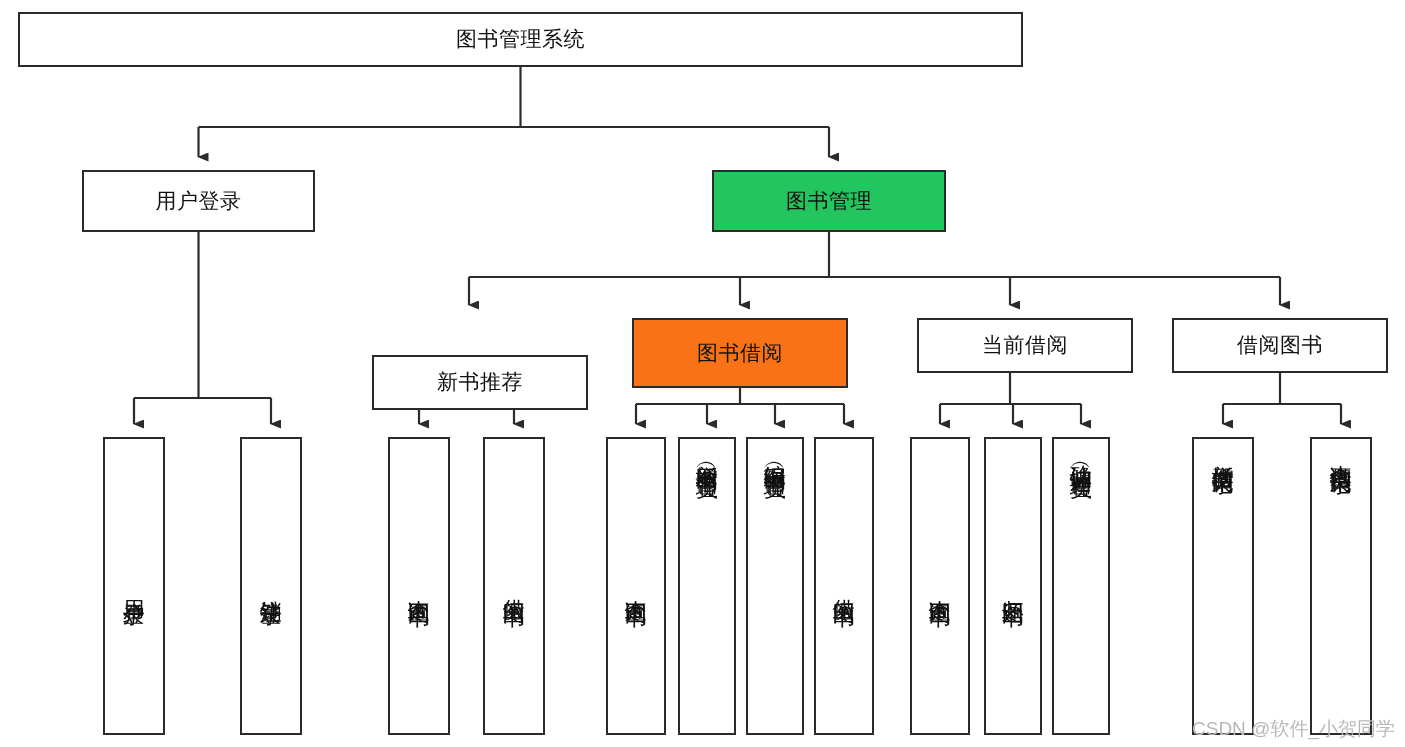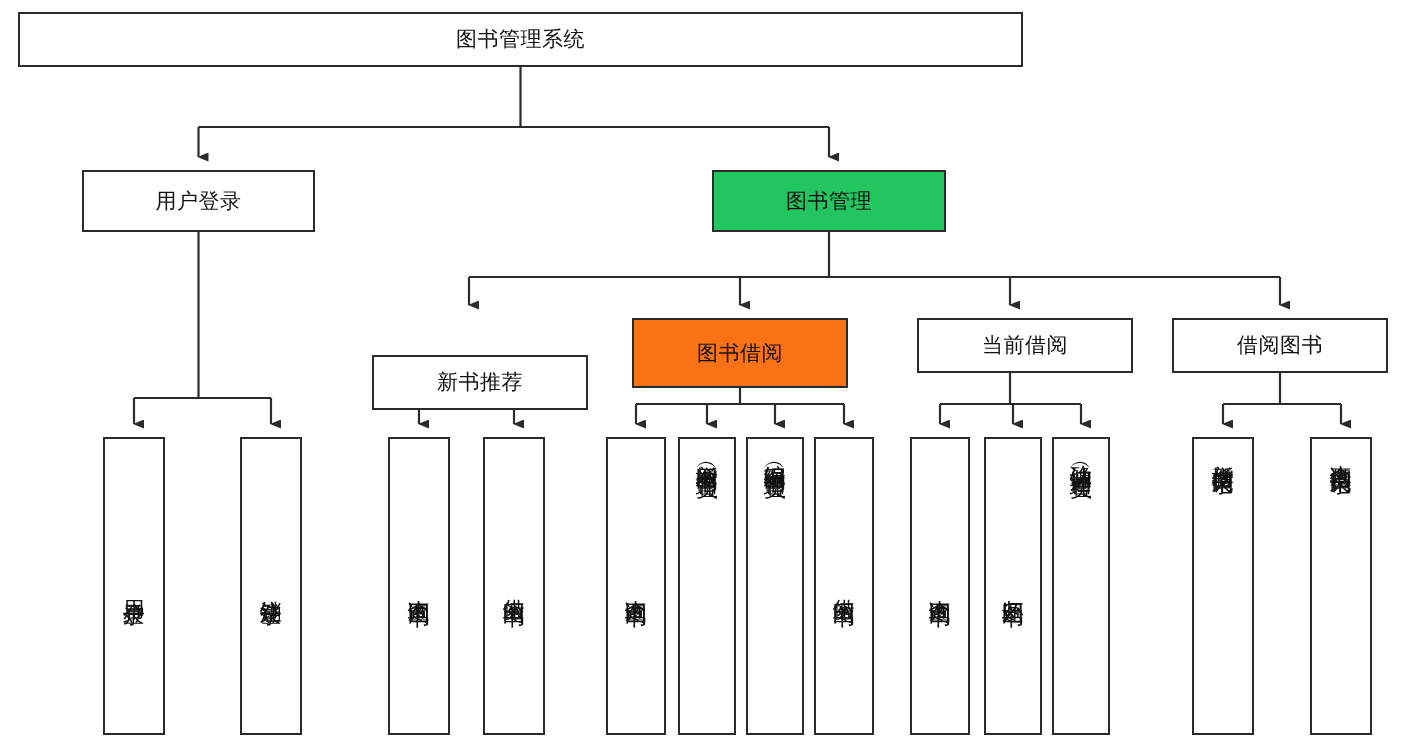--- a/index.html
+++ b/index.html
@@ -175,13 +175,14 @@
         <div class="label">确认归还（管理员）</div>
       </div>
       <div class="node vertical" style="left: 1192px; top: 437px; width: 62px; height: 298px; border-color: rgb(43, 43, 43); background: rgb(255, 255, 255);">
         <div class="label">新增借阅记录</div>
       </div>
       <div class="node vertical" style="left: 1310px; top: 437px; width: 62px; height: 298px; border-color: rgb(43, 43, 43); background: rgb(255, 255, 255);">
         <div class="label">查询借阅记录</div>
       </div>
     </div>
 
+  <div class="watermark" style="left: 1192px; top: 716px; color: rgb(184, 184, 184);">CSDN @软件_小贺同学</div>
 </div>
 
 </body></html>

